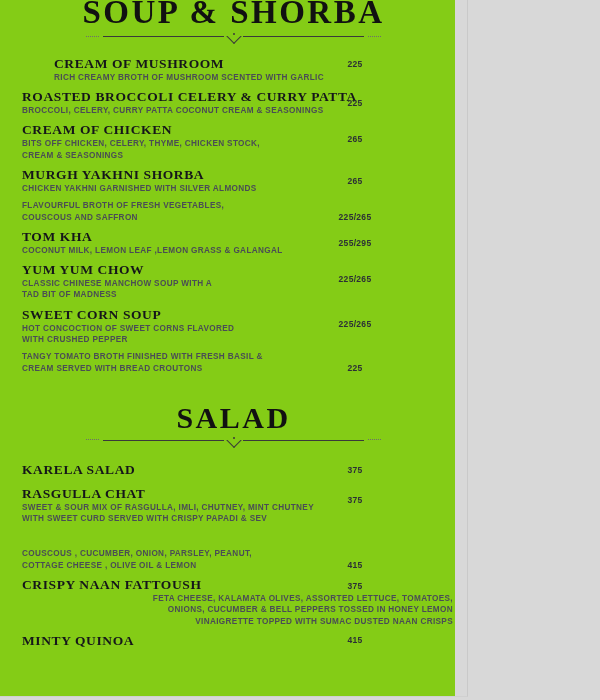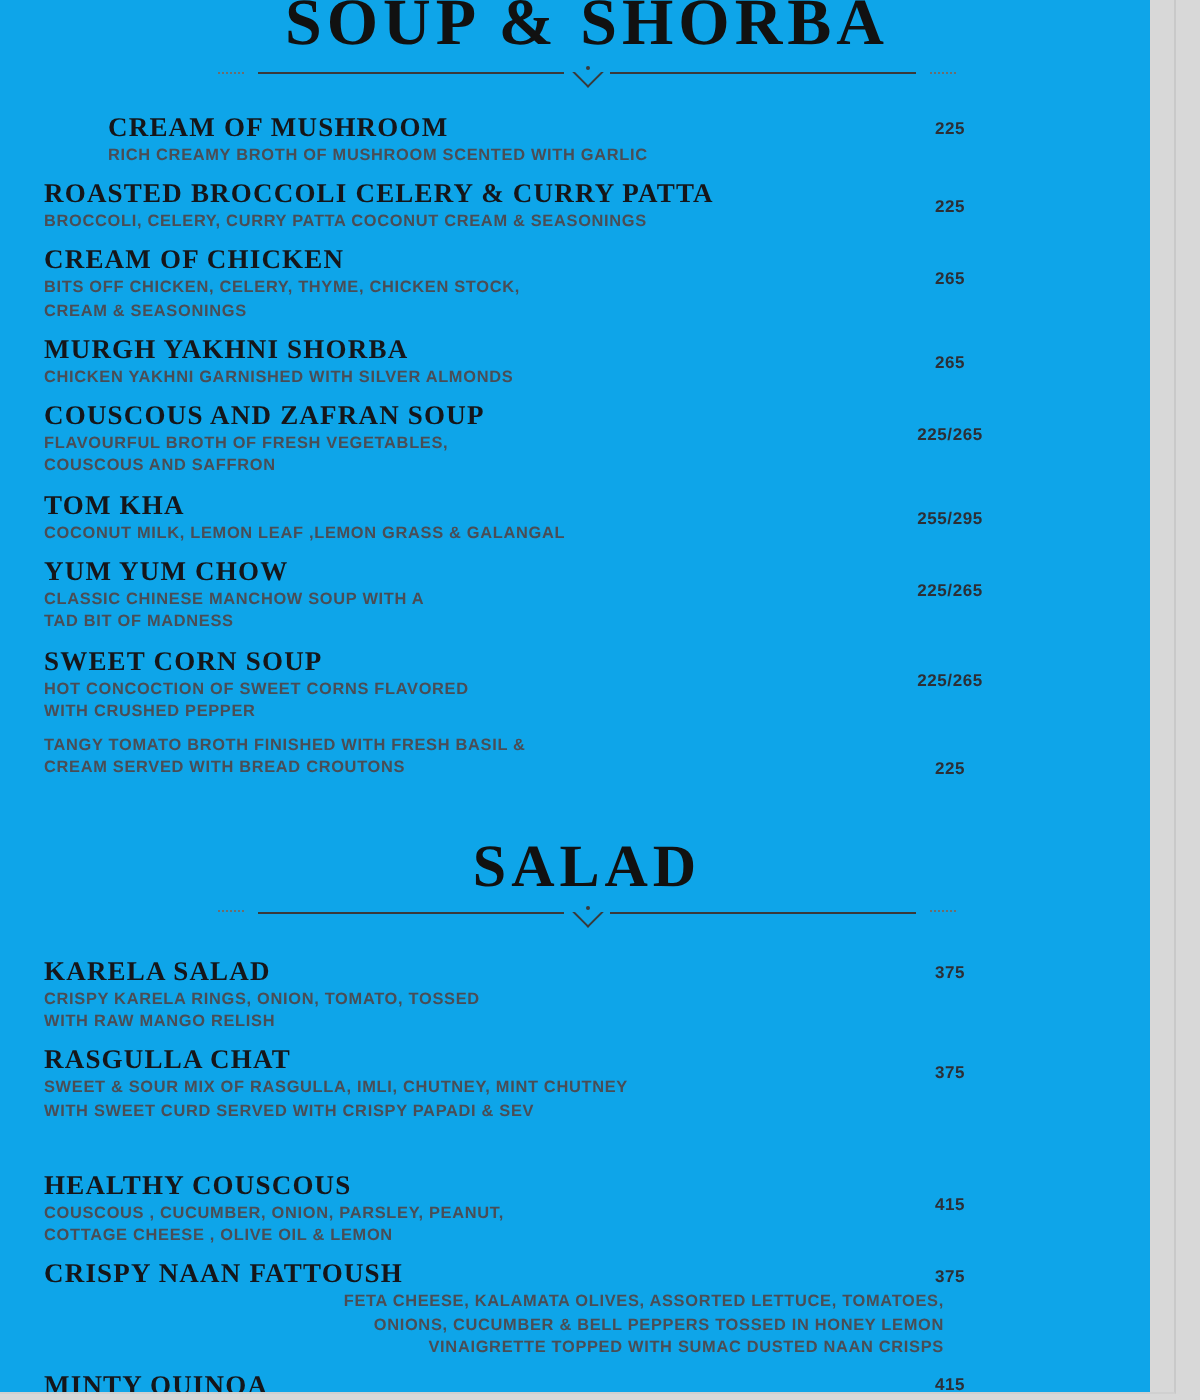--- a/index.html
+++ b/index.html
@@ -8,23 +8,23 @@
     background: #d8d8d8;
   }
   body {
     width: 600px;
     height: 700px;
     overflow: hidden;
     font-family: "Liberation Sans", sans-serif;
   }
   .page {
     position: relative;
-    width: 588px;
+    width: 468px;
     height: 697px;
-    background: #0ea5e9;
+    background: #84cc16;
     border-right: 1px solid #c9c9c9;
     border-bottom: 1px solid #d0d0d0;
     box-sizing: border-box;
     overflow: hidden;
   }
   .edge-strip {
     position: absolute;
     top: 0;
     right: 0;
     width: 12px;
@@ -192,21 +192,20 @@
         <div class="item-price" style="top:12px;">265</div>
       </div>
 
       <div class="item" style="margin-bottom:6px;">
         <div class="item-name">MURGH YAKHNI SHORBA</div>
         <div class="item-desc" style="white-space:pre-line;">CHICKEN YAKHNI GARNISHED WITH SILVER ALMONDS</div>
         <div class="item-price" style="top:9px;">265</div>
       </div>
 
       <div class="item" style="margin-bottom:6px;">
-        <div class="item-name">COUSCOUS AND ZAFRAN SOUP</div>
         <div class="item-desc" style="white-space:pre-line;">FLAVOURFUL BROTH OF FRESH VEGETABLES,
 COUSCOUS AND SAFFRON</div>
         <div class="item-price" style="top:12px;">225/265</div>
       </div>
 
       <div class="item" style="margin-bottom:6px;">
         <div class="item-name">TOM KHA</div>
         <div class="item-desc" style="white-space:pre-line;">COCONUT MILK, LEMON LEAF ,LEMON GRASS &amp; GALANGAL</div>
         <div class="item-price" style="top:9px;">255/295</div>
       </div>
@@ -244,34 +243,31 @@
         <span class="pip"></span>
         <span class="vee"></span>
         <span class="dotR"></span>
       </div>
     </div>
 
     <div class="items salad-items" style="margin-top:12px;">
 
       <div class="item" style="margin-bottom:6px;">
         <div class="item-name">KARELA SALAD</div>
-        <div class="item-desc" style="white-space:pre-line;">CRISPY KARELA RINGS, ONION, TOMATO, TOSSED
-WITH RAW MANGO RELISH</div>
         <div class="item-price" style="top:3px;">375</div>
       </div>
 
       <div class="item" style="margin-bottom:24px;">
         <div class="item-name">RASGULLA CHAT</div>
         <div class="item-desc" style="white-space:pre-line;">SWEET &amp; SOUR MIX OF RASGULLA, IMLI, CHUTNEY, MINT CHUTNEY
 WITH SWEET CURD SERVED WITH CRISPY PAPADI &amp; SEV</div>
         <div class="item-price" style="top:9px;">375</div>
       </div>
 
       <div class="item" style="margin-bottom:6px;">
-        <div class="item-name">HEALTHY COUSCOUS</div>
         <div class="item-desc" style="white-space:pre-line;">COUSCOUS , CUCUMBER, ONION, PARSLEY, PEANUT,
 COTTAGE CHEESE , OLIVE OIL &amp; LEMON</div>
         <div class="item-price" style="top:12px;">415</div>
       </div>
 
       <div class="item" style="margin-bottom:6px;">
         <div class="item-name">CRISPY NAAN FATTOUSH</div>
         <div class="item-desc" style="white-space:pre-line;text-align:right;">FETA CHEESE, KALAMATA OLIVES, ASSORTED LETTUCE, TOMATOES,
 ONIONS, CUCUMBER &amp; BELL PEPPERS TOSSED IN HONEY LEMON
 VINAIGRETTE TOPPED WITH SUMAC DUSTED NAAN CRISPS</div>

